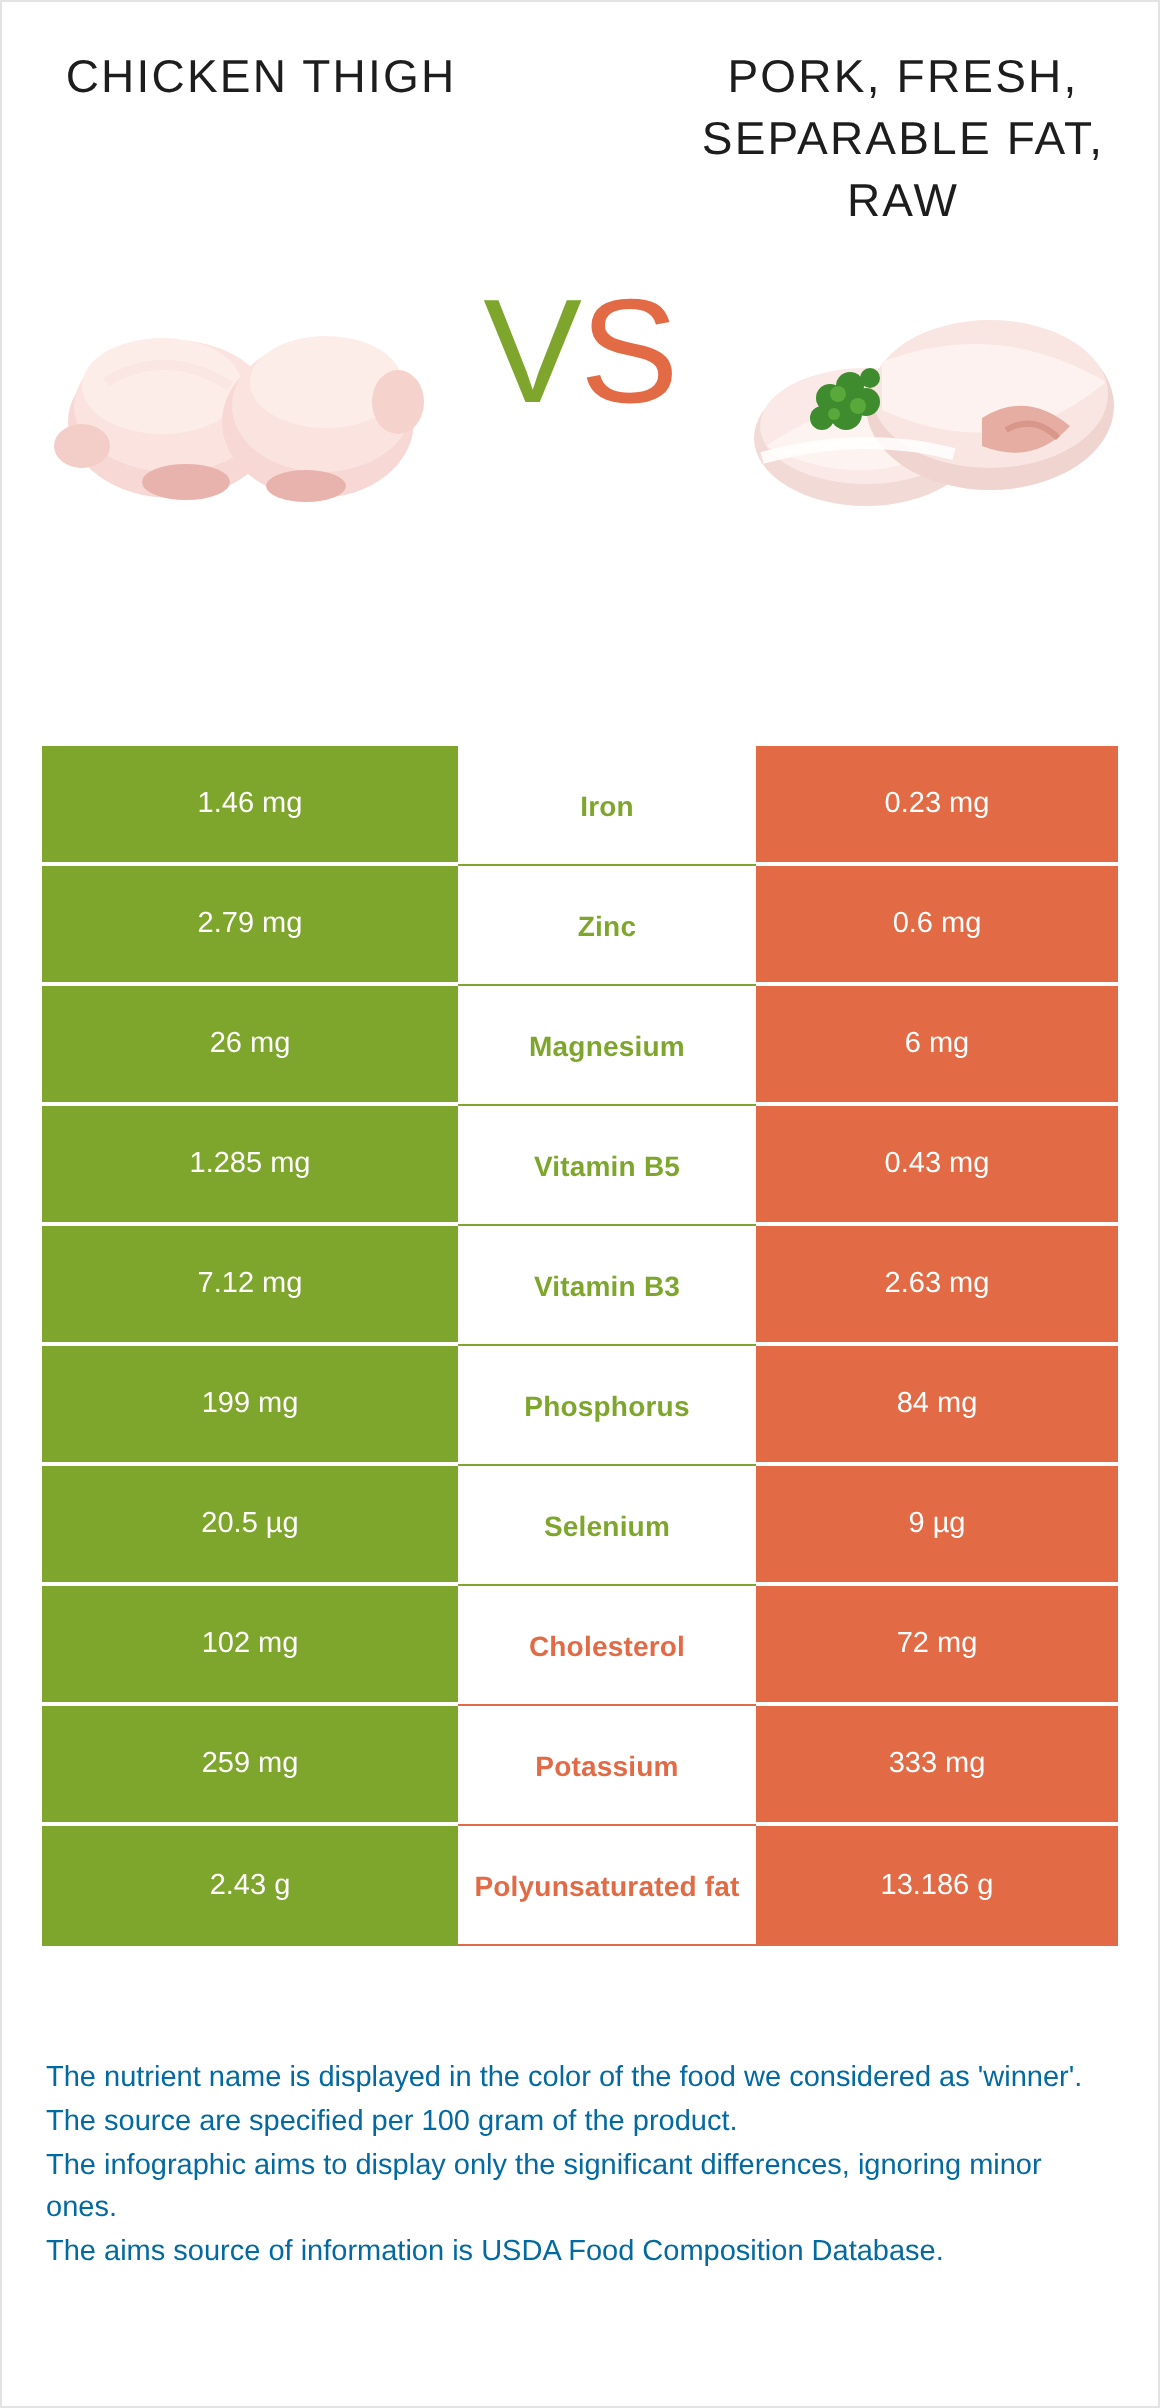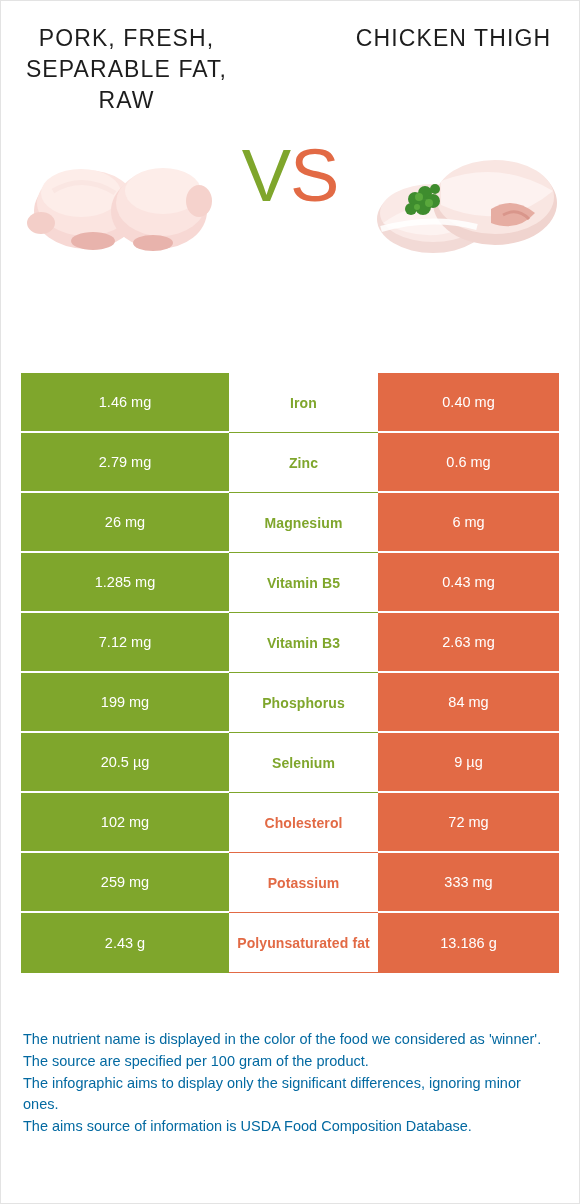--- a/index.html
+++ b/index.html
@@ -130,22 +130,22 @@
     font-family: Liberation Sans, sans-serif;
   }
   .footer p { margin: 0; }
 </style>
 </head>
 <body>
 
 <div class="page">
 
   <div class="titles">
+    <div class="food-title left">CHICKEN THIGH</div>
     <div class="food-title right">PORK, FRESH, SEPARABLE FAT, RAW</div>
-    <div class="food-title left">CHICKEN THIGH</div>
   </div>
 
   <div class="hero">
 
     <svg class="food-img left" viewBox="0 0 190 140">
       <g>
         <ellipse cx="63" cy="80" rx="52" ry="38" fill="#F7D8D4"></ellipse>
         <ellipse cx="63" cy="72" rx="49" ry="33" fill="#FBE4E0"></ellipse>
         <ellipse cx="58" cy="62" rx="40" ry="24" fill="#FDEDE9"></ellipse>
         <ellipse cx="18" cy="92" rx="14" ry="11" fill="#F3CEC8"></ellipse>
@@ -188,21 +188,21 @@
 
     <div class="vs">
       <span class="v">V</span><span class="s">S</span>
     </div>
   </div>
 
   <div class="table">
       <div class="row">
         <div class="cell left">1.46 mg</div>
         <div class="cell mid green">Iron</div>
-        <div class="cell right">0.40 mg</div>
+        <div class="cell right">0.23 mg</div>
       </div>
       <div class="row">
         <div class="cell left">2.79 mg</div>
         <div class="cell mid green">Zinc</div>
         <div class="cell right">0.6 mg</div>
       </div>
       <div class="row">
         <div class="cell left">26 mg</div>
         <div class="cell mid green">Magnesium</div>
         <div class="cell right">6 mg</div>

